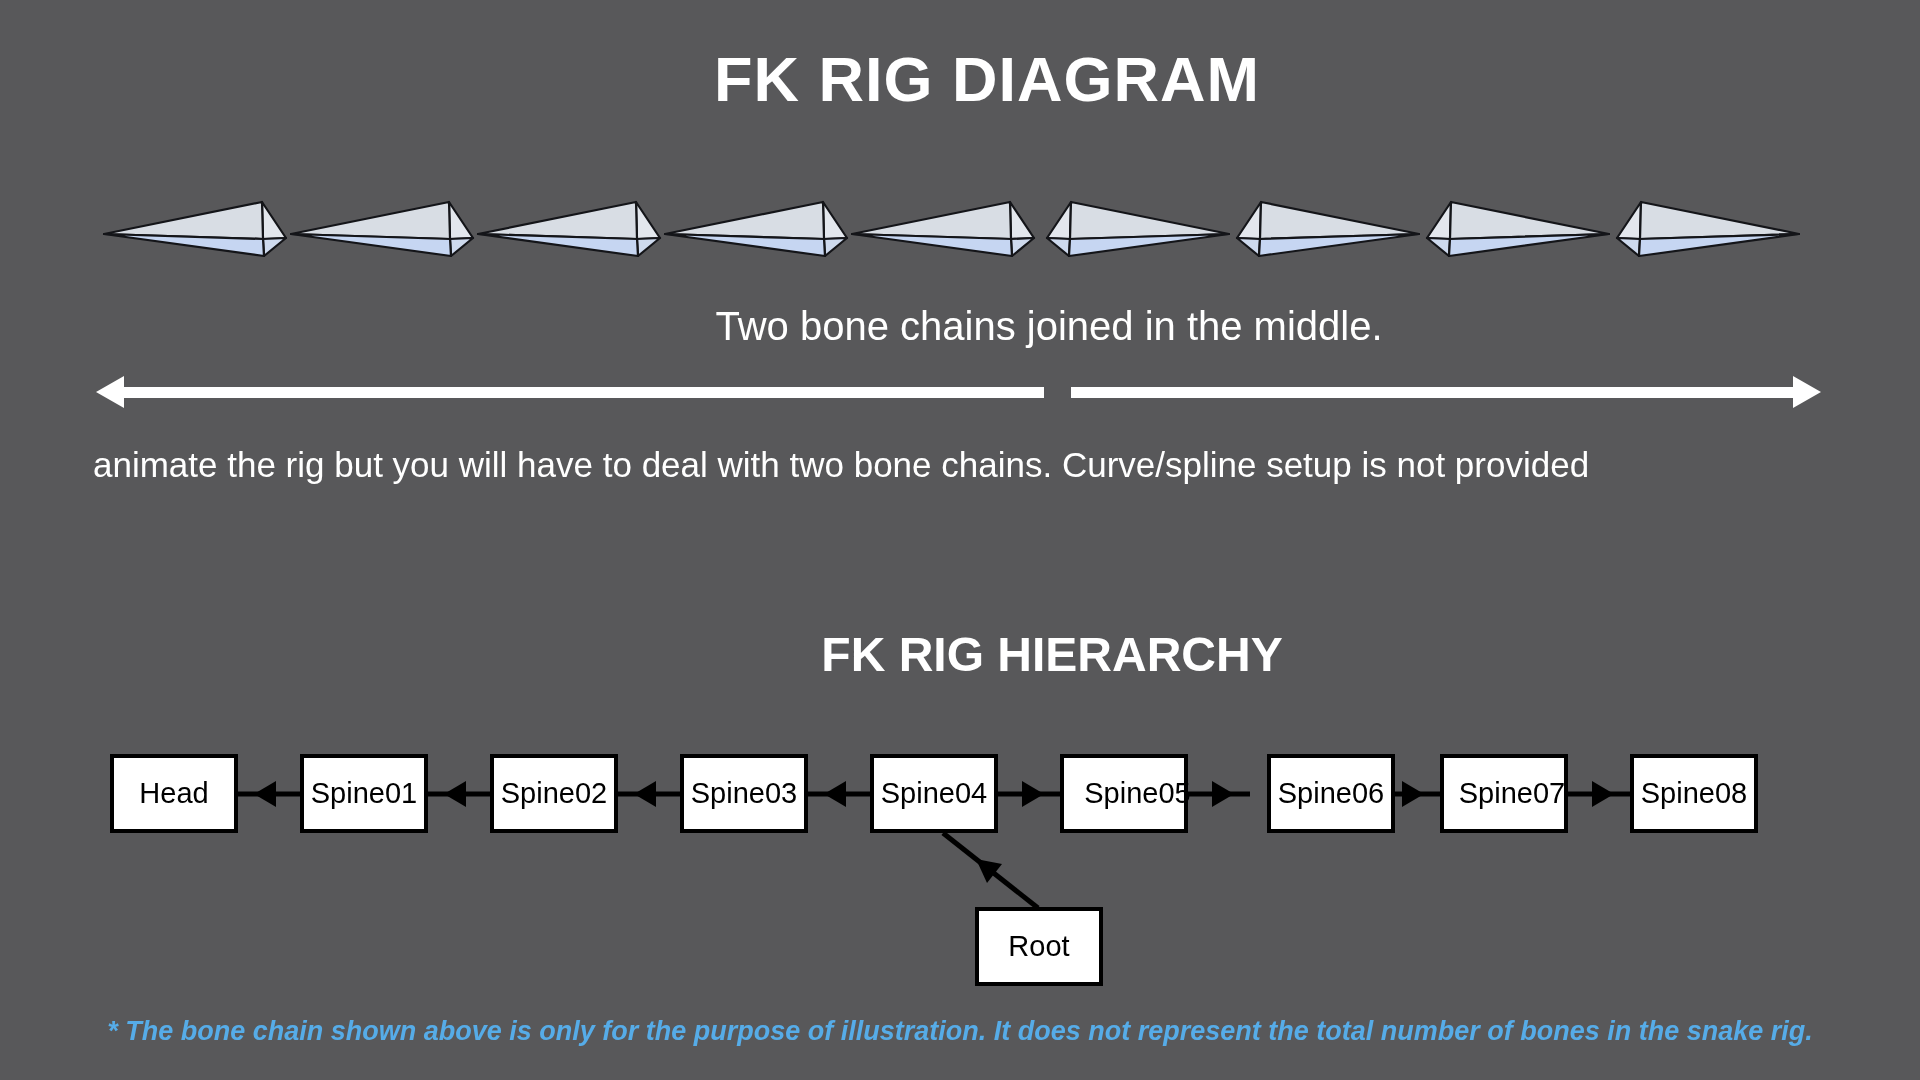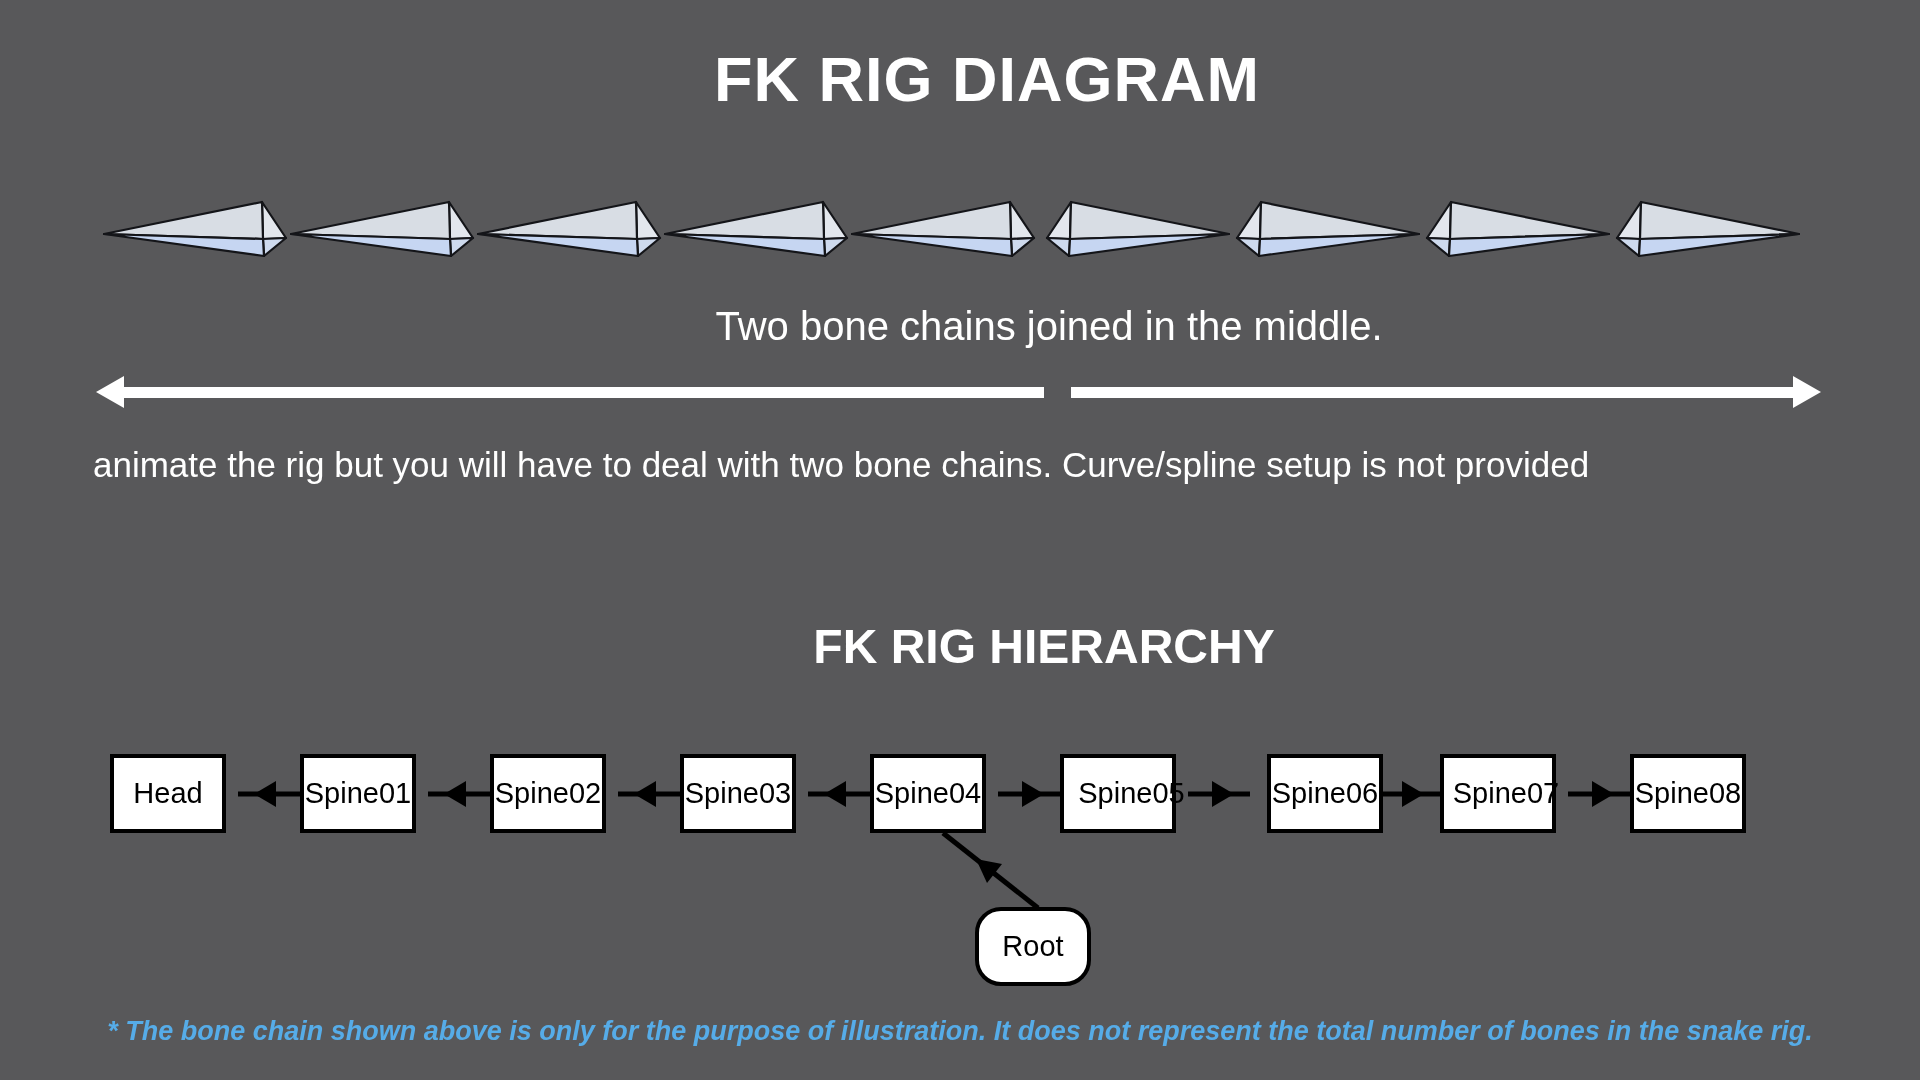--- a/index.html
+++ b/index.html
@@ -21,25 +21,25 @@
     font-size:63px;font-weight:700;letter-spacing:1px;line-height:70px;margin:0;padding-left:27px;
   }
   #art-svg{left:0;top:0;width:1920px;height:1080px;pointer-events:none;z-index:0;}
   #bone-caption{
     left:599px;top:303px;width:900px;text-align:center;
     font-size:40px;font-weight:400;line-height:46px;white-space:nowrap;
   }
   #description{left:93px;top:444px;width:1790px;font-size:35px;line-height:41px;}
   .desc-line{white-space:nowrap;}
   #hierarchy-heading{
-    left:536px;top:612px;width:1000px;text-align:center;margin:8px;
+    left:536px;top:612px;width:1000px;text-align:center;margin:16px;
     font-size:48px;font-weight:700;line-height:54px;white-space:nowrap;
   }
   .node{
-    position:absolute;width:116px;height:79px;box-sizing:border-box;
+    position:absolute;width:128px;height:79px;box-sizing:border-box;
     background:var(--node-fill);border:4px solid var(--node-border);
     color:var(--node-text);font-size:29px;font-weight:400;
     display:flex;align-items:center;justify-content:center;z-index:2;
     white-space:nowrap;
   }
   #footnote{
     left:0;top:1016px;width:1920px;text-align:center;
     color:var(--footnote);font-size:27px;font-weight:700;font-style:italic;
     white-space:nowrap;
   }
@@ -145,15 +145,15 @@
     <div class="node" style="left: 300px; top: 754px;">Spine01</div>
     <div class="node" style="left: 490px; top: 754px;">Spine02</div>
     <div class="node" style="left: 680px; top: 754px;">Spine03</div>
     <div class="node" style="left: 870px; top: 754px;">Spine04</div>
     <div class="node" style="left: 1060px; top: 754px; padding-left: 27px;">Spine05</div>
     <div class="node" style="left: 1250px; top: 754px; margin-left: 17px;">Spine06</div>
     <div class="node" style="left: 1440px; top: 754px; padding-left: 16px;">Spine07</div>
     <div class="node" style="left: 1630px; top: 754px;">Spine08</div>
   </div>
 
-<div class="node" id="root-node" style="left:975px;top:907px;border-radius:26px;">Root</div>
+<div class="node" id="root-node" style="left:975px;top:907px;">Root</div>
 
 <div id="footnote" class="abs">* The bone chain shown above is only for the purpose of illustration. It does not represent the total number of bones in the snake rig.</div>
 
 </body></html>

